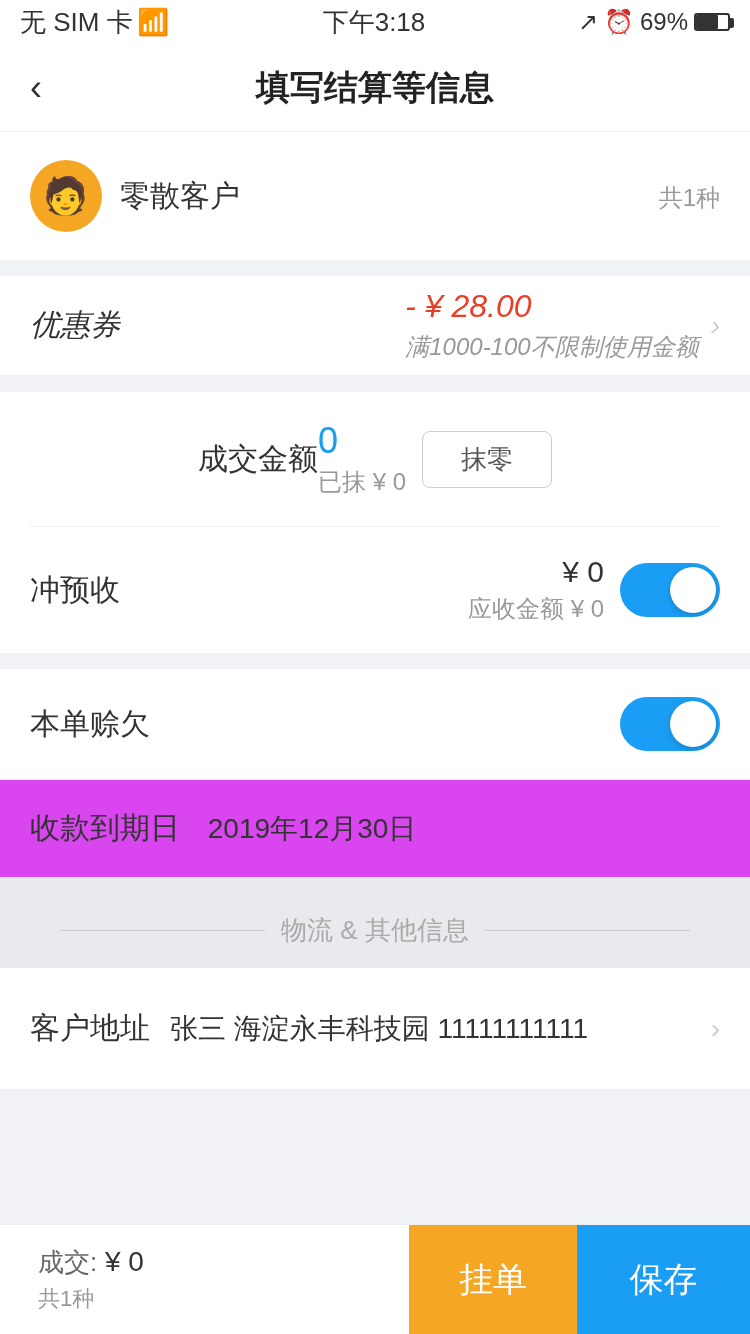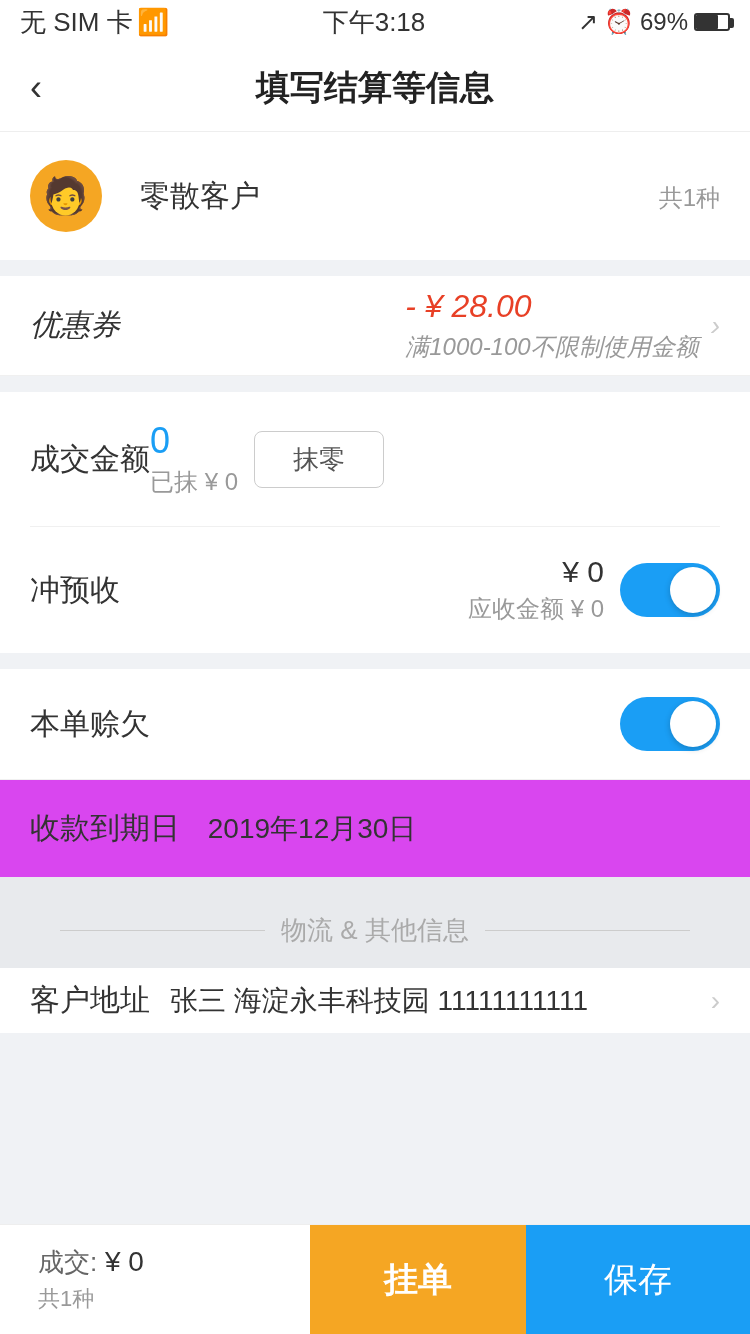--- a/index.html
+++ b/index.html
@@ -70,21 +70,21 @@
       justify-content: space-between;
     }
     .customer-left { display: flex; align-items: center; gap: 18px; }
     .customer-avatar {
       width: 72px; height: 72px;
       border-radius: 50%;
       background: #f5a623;
       display: flex; align-items: center; justify-content: center;
       font-size: 36px; color: #fff;
     }
-    .customer-name { font-size: 30px; font-weight: 500; color: #333; margin-left: 20px; }
+    .customer-name { font-size: 30px; font-weight: 500; color: #333; }
     .customer-right { text-align: right; }
     .total-amount { font-size: 28px; color: #333; }
     .total-count { font-size: 24px; color: #999; margin-top: 4px; }
 
     
     .row-item {
       background: #fff;
       padding: 12px 30px;
       display: flex;
       align-items: center;
@@ -101,21 +101,21 @@
     
     .transaction-section {
       background: #fff;
       padding: 0 30px;
       margin-bottom: 16px;
     }
     .transaction-row {
       padding: 28px 0;
       display: flex;
       align-items: center;
-      justify-content: flex-start;
+      justify-content: center;
       border-bottom: 1px solid #f0f0f0;
       margin-top: 13px;
     }
     .transaction-amount {
       font-size: 36px;
       color: #1a9ef5;
       font-weight: 500;
     }
     .transaction-right { display: flex; align-items: center; gap: 16px; }
     .transaction-sub { font-size: 24px; color: #999; margin-top: 4px; text-align: right; }
@@ -198,21 +198,21 @@
     }
     .logistics-line-bar {
       flex: 1;
       height: 1px;
       background: #ccc;
     }
 
     
     .address-section {
       background: #fff;
-      padding: 12px 30px;
+      padding: 40px 30px;
       display: flex;
       align-items: center;
     }
     .address-label { font-size: 30px; color: #333; min-width: 100px; }
     .address-value { font-size: 28px; color: #333; flex: 1; padding-left: 20px; }
     .address-right { display: flex; align-items: center; }
 
     
     .bottom-bar {
       position: fixed;
@@ -225,33 +225,33 @@
       border-top: 1px solid #eee;
     }
     .bottom-info {
       flex: 1;
       padding: 0 38px;
     }
     .bottom-deal { font-size: 26px; color: #666; }
     .bottom-deal-amount { font-size: 28px; color: #333; font-weight: 500; }
     .bottom-count { font-size: 22px; color: #999; margin-top: 4px; }
     .btn-hold {
-      width: 216px;
+      width: 168px;
       height: 110px;
       background: #f5a623;
       display: flex;
       align-items: center;
       justify-content: center;
       font-size: 34px;
       color: #fff;
-      font-weight: 700;
+      font-weight: 400;
       cursor: pointer;
     }
     .btn-save {
-      width: 224px;
+      width: 173px;
       height: 110px;
       background: #1a9ef5;
       display: flex;
       align-items: center;
       justify-content: center;
       font-size: 34px;
       color: #fff;
       font-weight: 500;
       cursor: pointer;
     }

